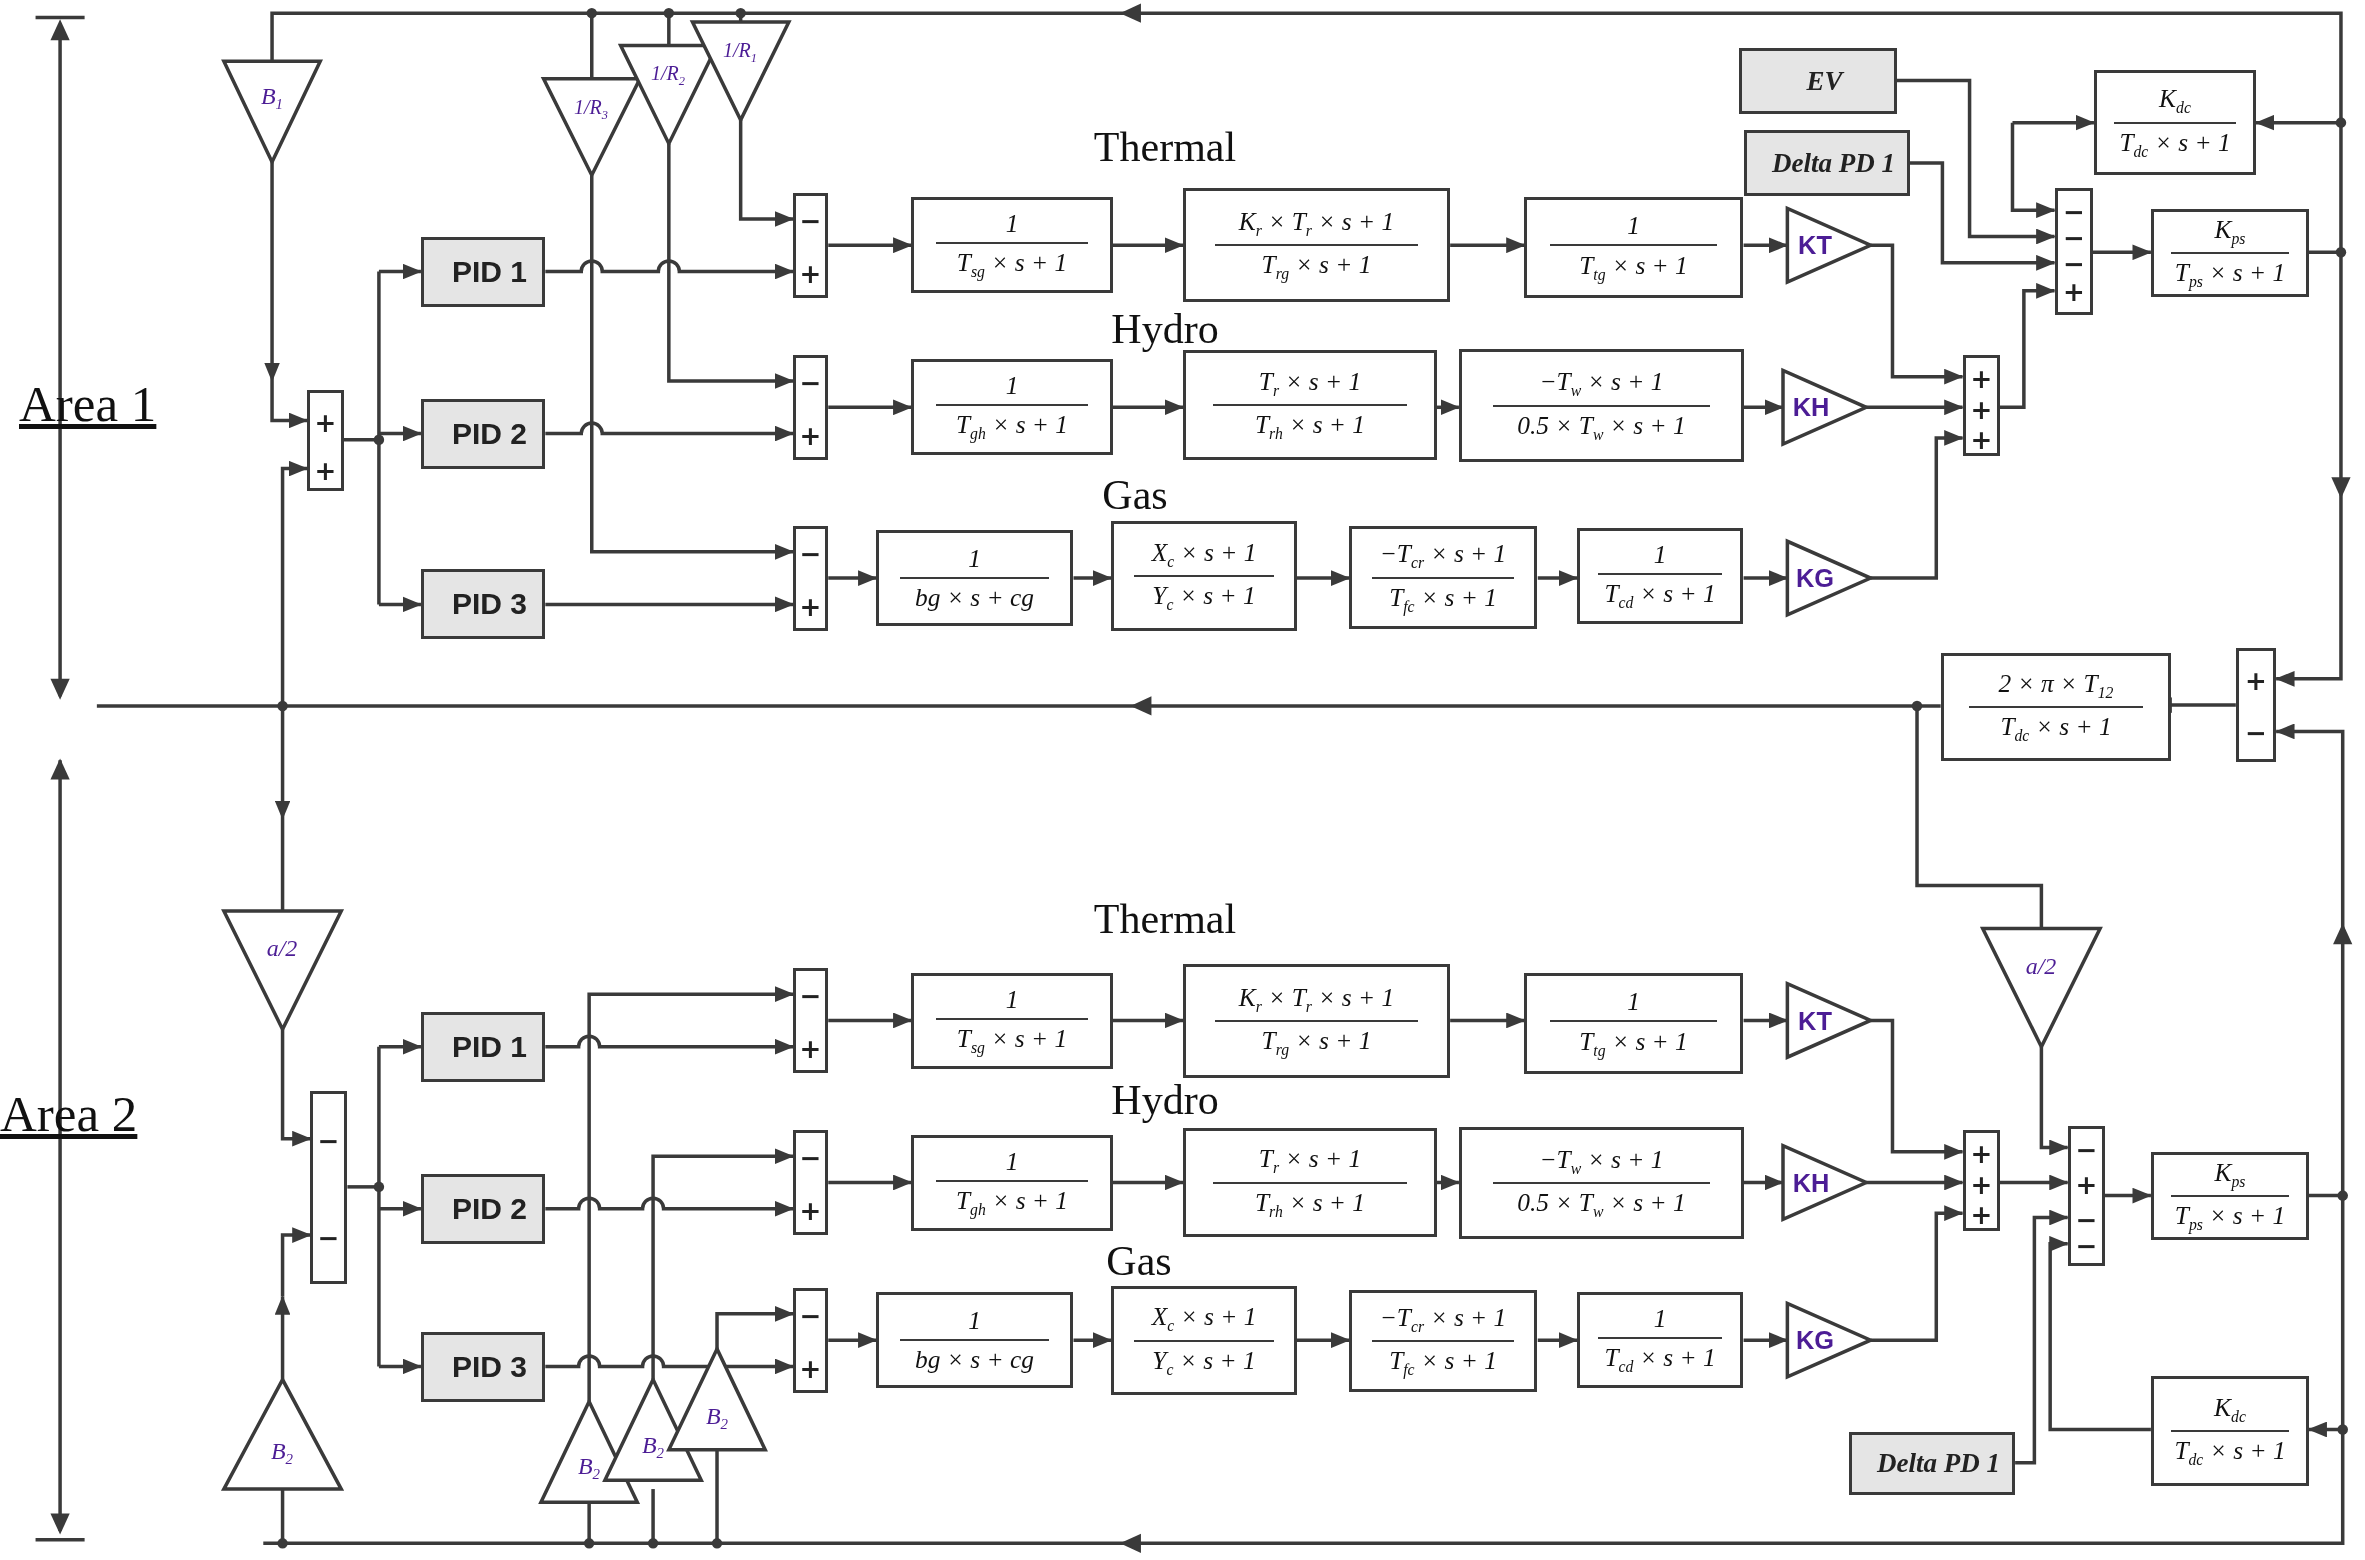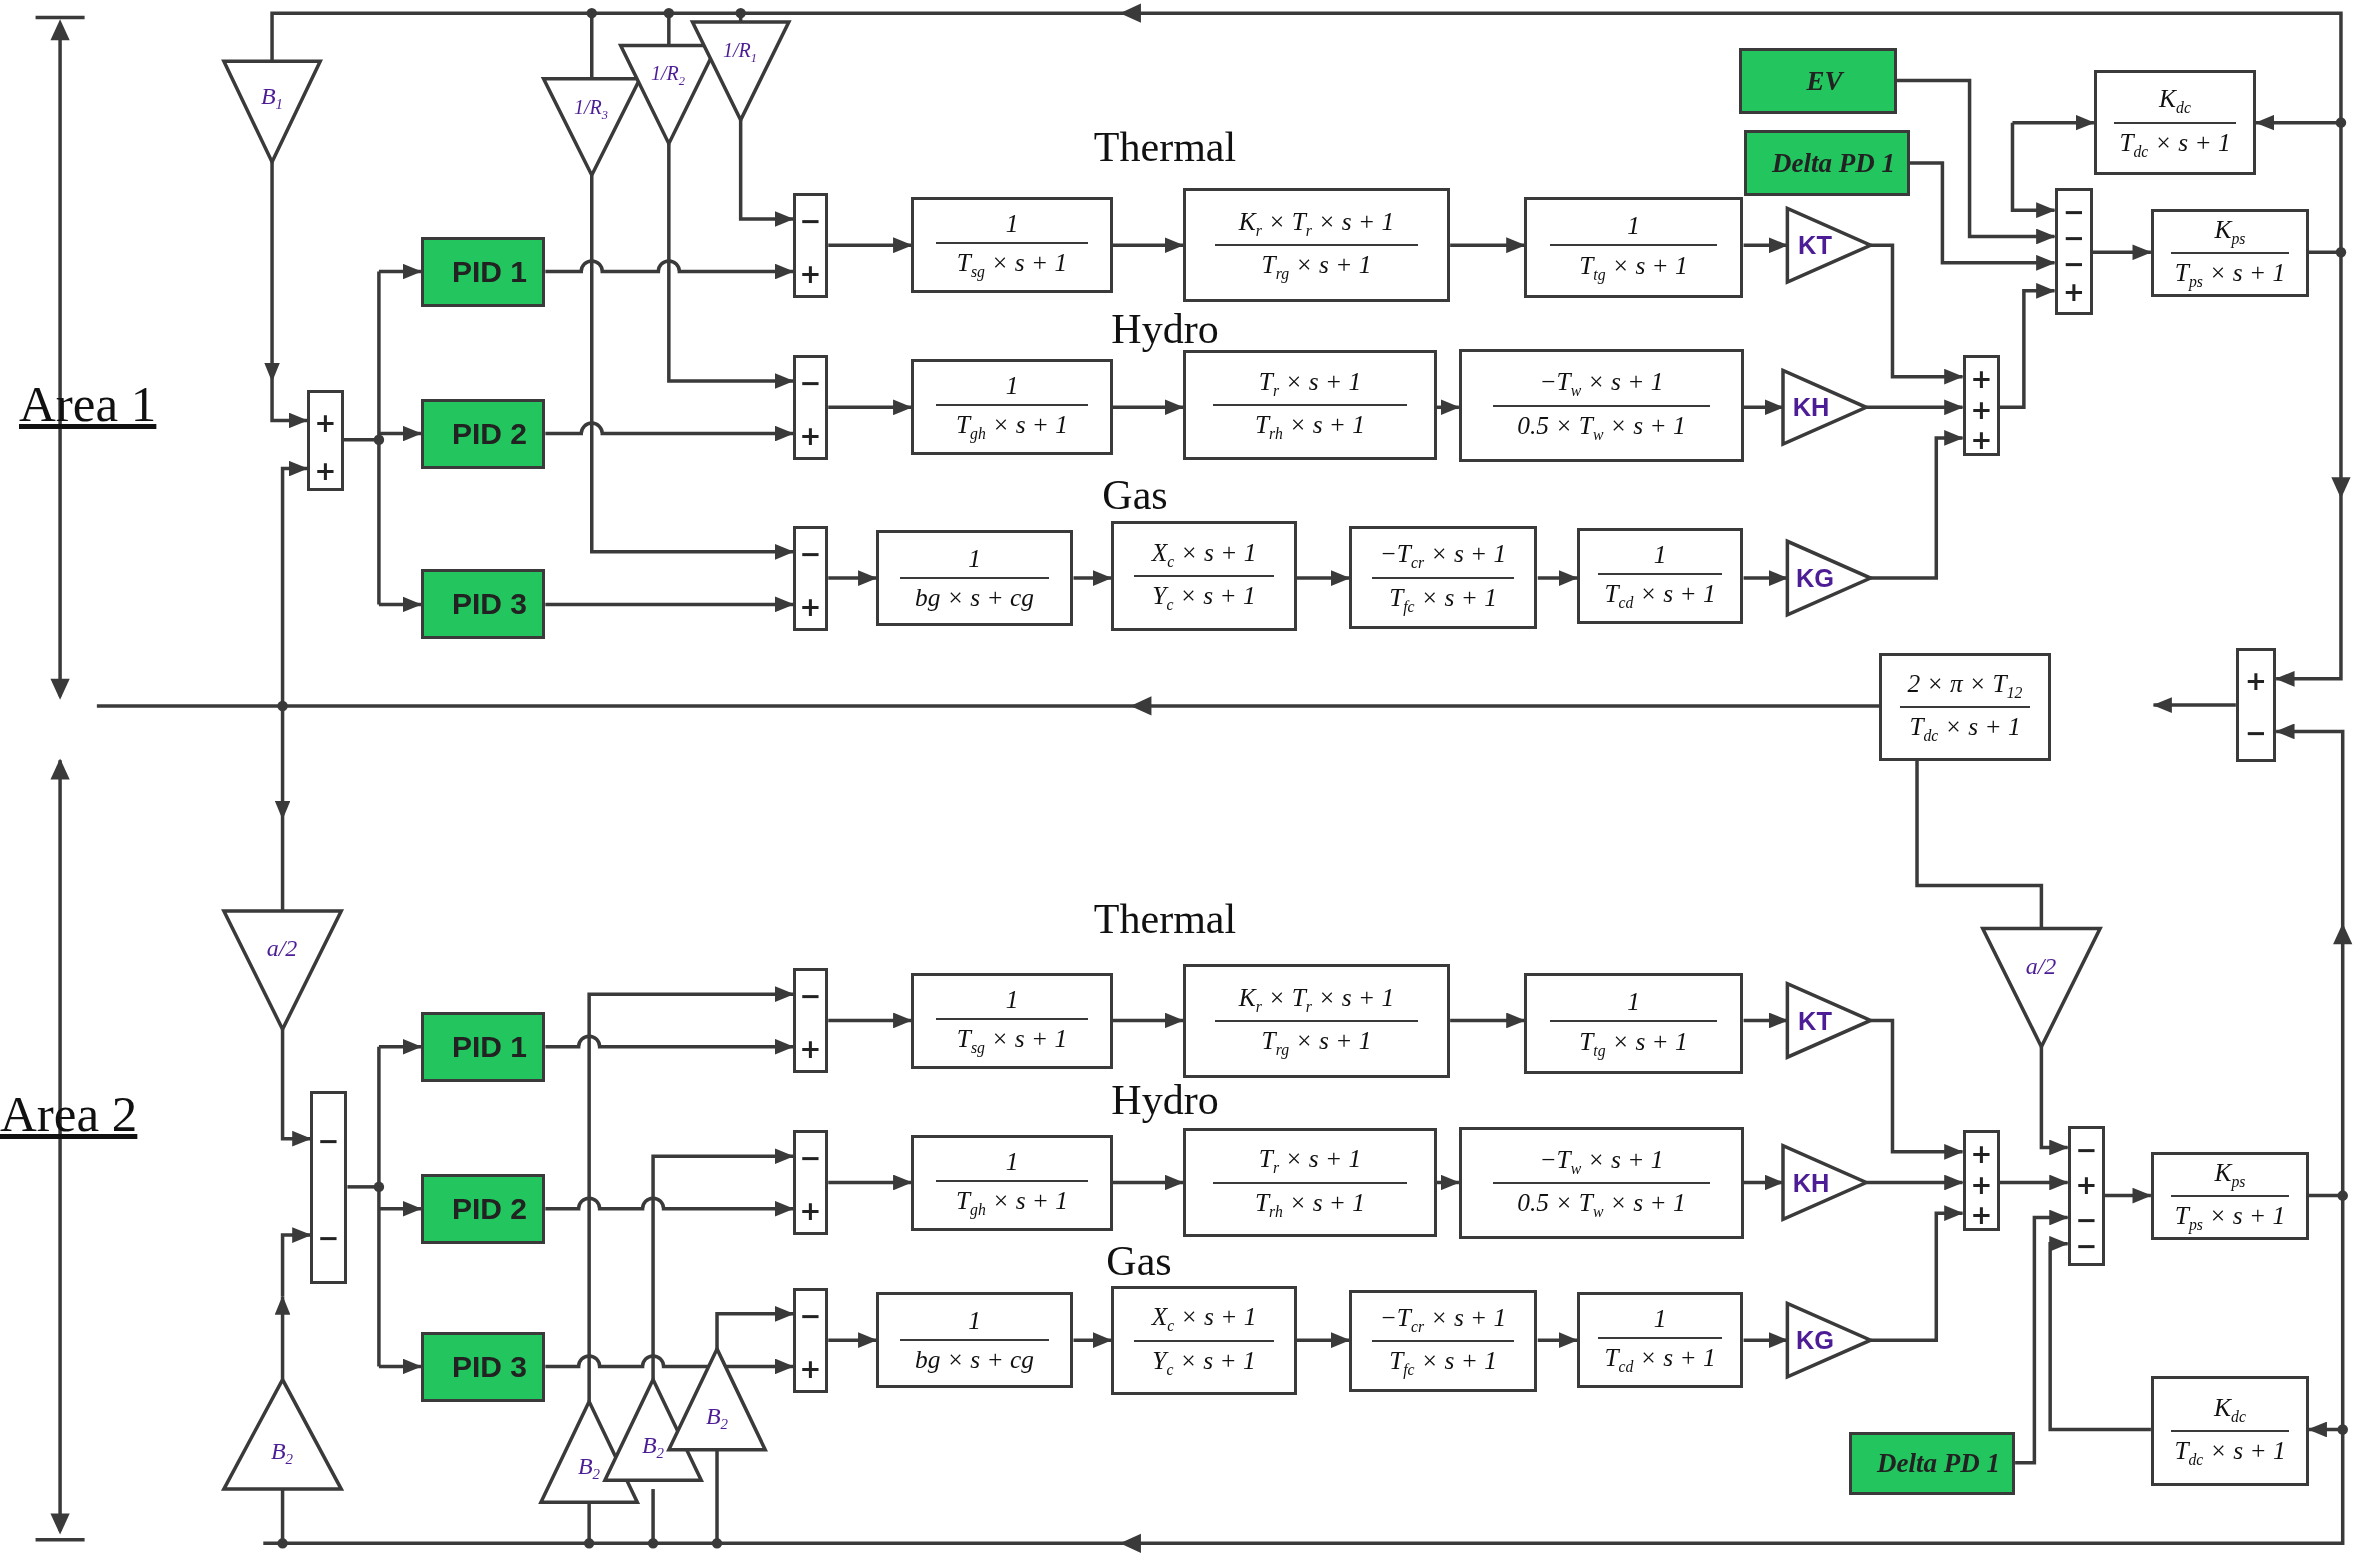--- a/index.html
+++ b/index.html
@@ -1,19 +1,19 @@
 <!DOCTYPE html>
 <html style="font-size:14px"><head>
 <meta charset="utf-8">
 <style>
   html,body{margin:0;padding:0;background:#ffffff;}
   #canvas{position:relative;width:2366px;height:1560px;background:#ffffff;overflow:hidden;
           font-family:"Liberation Serif",serif;color:#222;}
   #wiresvg{position:absolute;left:0;top:0;}
-  .blk{position:absolute;border:3.5px solid #3a3a3a;background:#22c55e;display:flex;
+  .blk{position:absolute;border:3.5px solid #3a3a3a;background:#e5e5e5;display:flex;
        align-items:center;justify-content:center;box-sizing:border-box;
        font:bold 30px "Liberation Sans",sans-serif;color:#222;padding-left:13px;}
   .blk.it{font:bold italic 27px "Liberation Serif",serif;}
   .tf{position:absolute;border:3.5px solid #3a3a3a;background:#fff;display:flex;flex-direction:column;
       align-items:center;justify-content:center;box-sizing:border-box;
       font:italic 25.4px "Liberation Serif",serif;color:#111;text-align:center;}
   .tf .bar{width:78%;border-top:2.6px solid #3a3a3a;margin:4.4px 0;}
   .tf sub, .tlabel sub {font-size:0.62em;font-style:italic;}
   .sum{position:absolute;border:3.5px solid #3a3a3a;background:#fff;box-sizing:border-box;}
   .sum span{position:absolute;left:0;width:100%;text-align:center;
@@ -278,21 +278,21 @@
 <div class="tf" style="left:2094px;top:70px;width:162px;height:105px">
   <div class="num">K<sub>dc</sub></div>
       <div class="bar"></div>
   <div class="den">T<sub>dc</sub> × s + 1</div>
 </div>
 <div class="tf" style="left:2151px;top:209px;width:158px;height:88px">
   <div class="num">K<sub>ps</sub></div>
       <div class="bar"></div>
   <div class="den">T<sub>ps</sub> × s + 1</div>
 </div>
-<div class="tf" style="left:1879px;top:653px;width:172px;height:108px">
+<div class="tf" style="left:1941px;top:653px;width:230px;height:108px">
   <div class="num">2 × π × T<sub>12</sub></div>
       <div class="bar"></div>
   <div class="den">T<sub>dc</sub> × s + 1</div>
 </div>
 
 <div class="tf" style="left:911px;top:973px;width:202px;height:96px">
   <div class="num">1</div>
       <div class="bar"></div>
   <div class="den">T<sub>sg</sub> × s + 1</div>
 </div>

